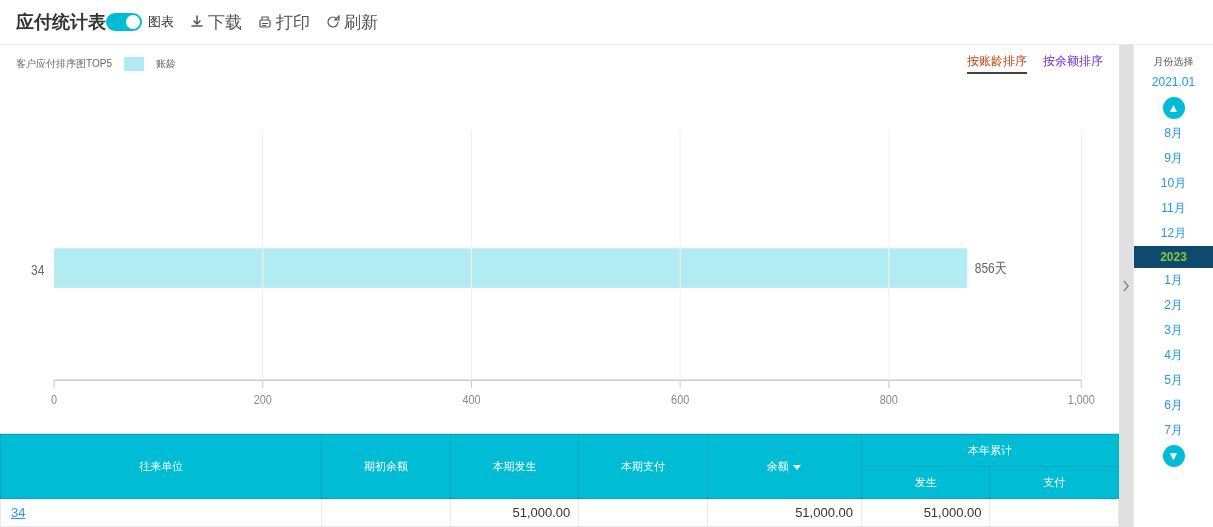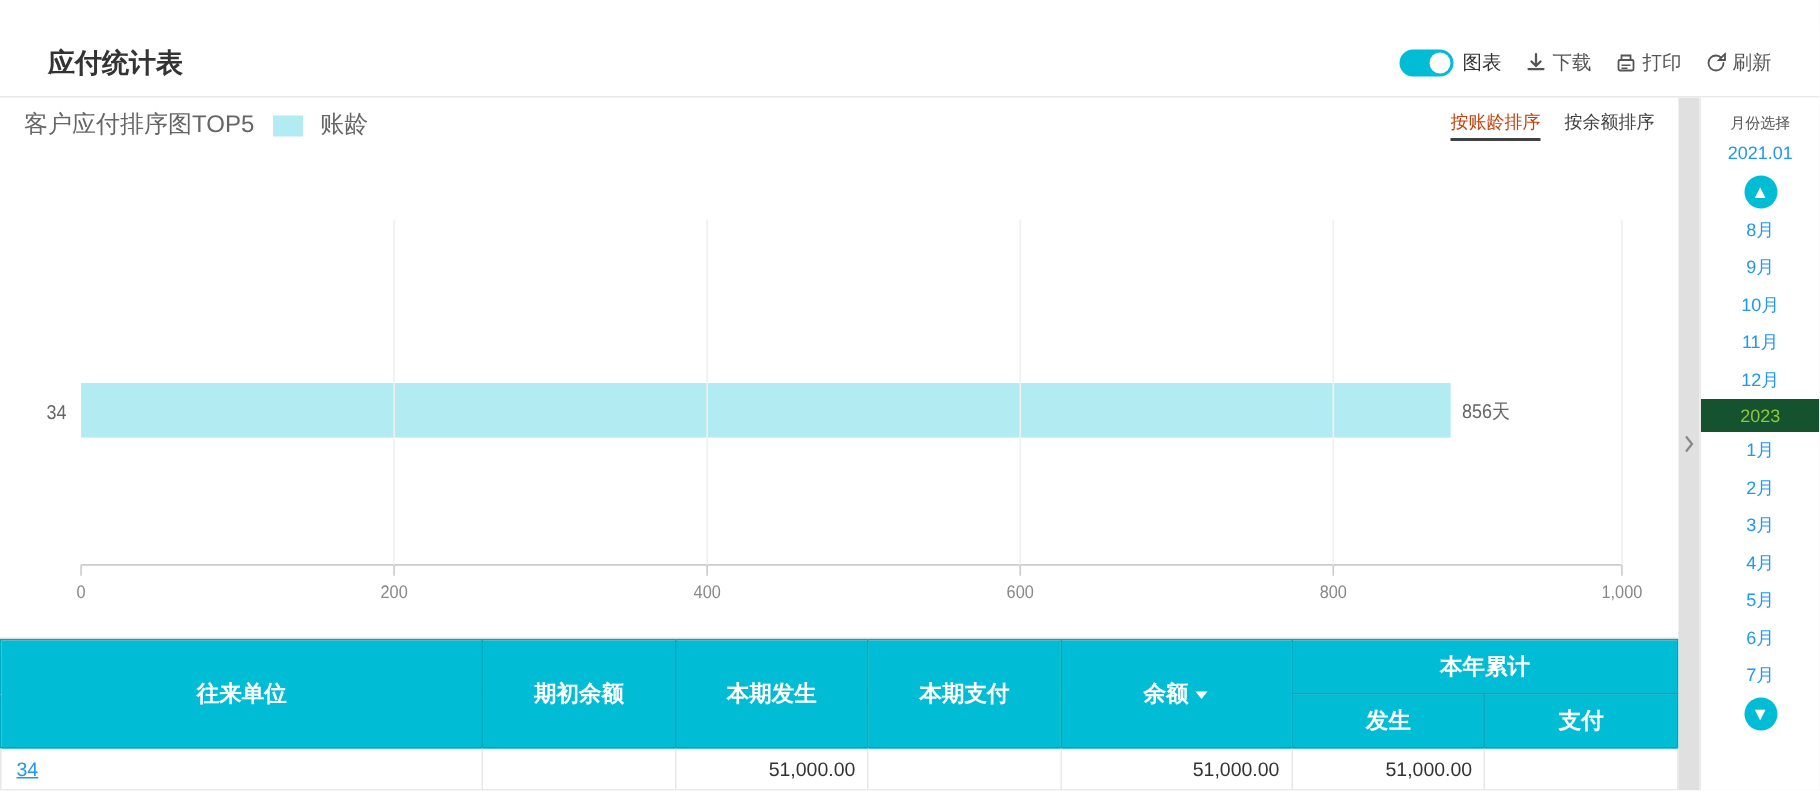--- a/index.html
+++ b/index.html
@@ -1,70 +1,70 @@
 <!DOCTYPE html>
 <html><head>
   <meta charset="utf-8">
   <style>
     * { box-sizing: border-box; margin: 0; padding: 0; }
     body { font-family: 'Microsoft YaHei', Arial, sans-serif; font-size: 13px; background: #f5f5f5; color: #333; }
 
     .app-container { width: 1213px; height: 527px; display: flex; flex-direction: column; background: #fff; }
 
     
-    .header { display: flex; align-items: center; justify-content: space-between; padding: 10px 32px; border-bottom: 1px solid #e8e8e8; background: #fff; margin-top: 20px; }
+    .header { display: flex; align-items: center; padding: 10px 16px; border-bottom: 1px solid #e8e8e8; background: #fff; }
     .header-title { font-size: 18px; font-weight: bold; color: #333; }
     .header-actions { display: flex; align-items: center; gap: 16px; }
     .toggle-group { display: flex; align-items: center; gap: 6px; }
     .toggle-switch { width: 36px; height: 18px; background: #00bcd4; border-radius: 9px; position: relative; cursor: pointer; }
     .toggle-switch::after { content: ''; position: absolute; width: 14px; height: 14px; background: #fff; border-radius: 50%; top: 2px; right: 2px; }
-    .action-btn { display: flex; align-items: center; gap: 4px; cursor: pointer; color: #555; font-size: 13px; }
+    .action-btn { display: flex; align-items: center; gap: 4px; cursor: pointer; color: #555; font-size: 17px; }
 
     
     .main-content { display: flex; flex: 1; overflow: hidden; }
 
     
     .chart-area { flex: 1; display: flex; flex-direction: column; overflow: hidden; }
 
     
     .chart-header { display: flex; align-items: center; justify-content: space-between; padding: 8px 16px; }
-    .chart-legend { display: flex; align-items: center; gap: 12px; font-size: 16px; color: #666; }
+    .chart-legend { display: flex; align-items: center; gap: 12px; font-size: 10px; color: #666; }
     .legend-box { width: 20px; height: 14px; background: #b2ebf2; display: inline-block; }
     .chart-sort { display: flex; gap: 16px; }
-    .sort-btn { font-size: 12px; color: #404040; cursor: pointer; padding-bottom: 2px; }
+    .sort-btn { font-size: 12px; color: #6d28d9; cursor: pointer; padding-bottom: 2px; }
     .sort-btn.active { border-bottom: 2px solid #404040; color: #c2410c; }
 
     
     .chart-container { flex: 1; padding: 8px 16px 0 16px; position: relative; min-height: 0; }
     svg.bar-chart { width: 100%; height: 100%; }
 
     
     .table-area { border-top: 1px solid #ddd; }
     .data-table { width: 100%; border-collapse: collapse; }
-    .data-table th { background: #00bcd4; color: #fff; text-align: center; padding: 8px 6px; font-size: 15px; font-weight: bold; border: 1px solid #00a8be; }
+    .data-table th { background: #00bcd4; color: #fff; text-align: center; padding: 8px 6px; font-size: 11px; font-weight: normal; border: 1px solid #00a8be; }
     .data-table td { text-align: center; padding: 6px; font-size: 13px; border: 1px solid #e8e8e8; }
     .data-table .col-unit { width: 25%; margin-top: 21px; }
     .data-table .col-opening { width: 10%; }
     .data-table .col-current-occur { width: 10%; }
     .data-table .col-current-pay { width: 10%; }
     .data-table .col-balance { width: 12%; }
     .data-table .col-ytd { width: 23%; }
     .data-table .col-ytd-occur { width: 10%; }
     .data-table .col-ytd-pay { width: 10%; }
     .data-table td.link { color: #2196f3; text-decoration: underline; cursor: pointer; text-align: left; padding-left: 10px; }
     .data-table td.amount { text-align: right; padding-right: 8px; margin-top: 24px; }
 
     
     .sidebar { width: 80px; border-left: 1px solid #e8e8e8; background: #fff; display: flex; flex-direction: column; align-items: center; padding-top: 4px; overflow: hidden; }
     .sidebar-title { font-size: 10px; color: #555; padding: 6px 0 4px 0; }
     .sidebar-year { font-size: 12px; color: #2196f3; padding: 2px 0 6px 0; }
     .sidebar-nav-btn { width: 22px; height: 22px; border-radius: 50%; background: #00bcd4; color: #fff; display: flex; align-items: center; justify-content: center; cursor: pointer; font-size: 12px; margin: 2px 0; }
     .sidebar-month-list { display: flex; flex-direction: column; align-items: flex-start; width: 100%; }
     .sidebar-month { font-size: 12px; color: #2196f3; padding: 4px 0; cursor: pointer; width: 100%; text-align: center; }
-    .sidebar-month.year-label { color: #8dc63f; font-weight: normal; background: #14532d; }
+    .sidebar-month.year-label { color: #8dc63f; font-weight: bold; background: #0c4a6e; }
 
     
     .sidebar-arrow { display: flex; align-items: center; justify-content: center; width: 14px; background: #e0e0e0; cursor: pointer; }
     .sidebar-wrapper { display: flex; height: 100%; }
   </style>
 </head>
 <body>
 
 <div class="app-container">
 

